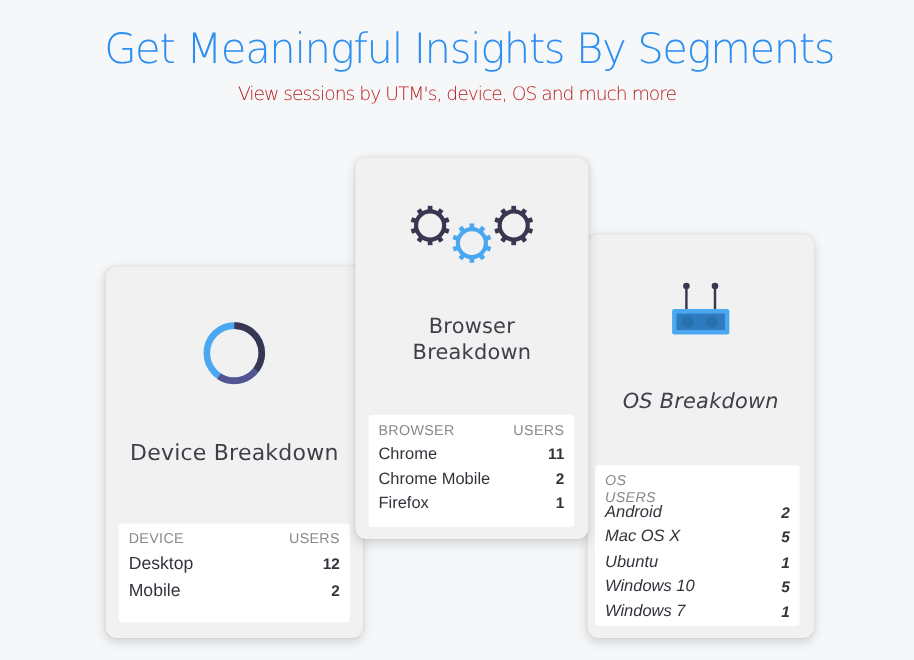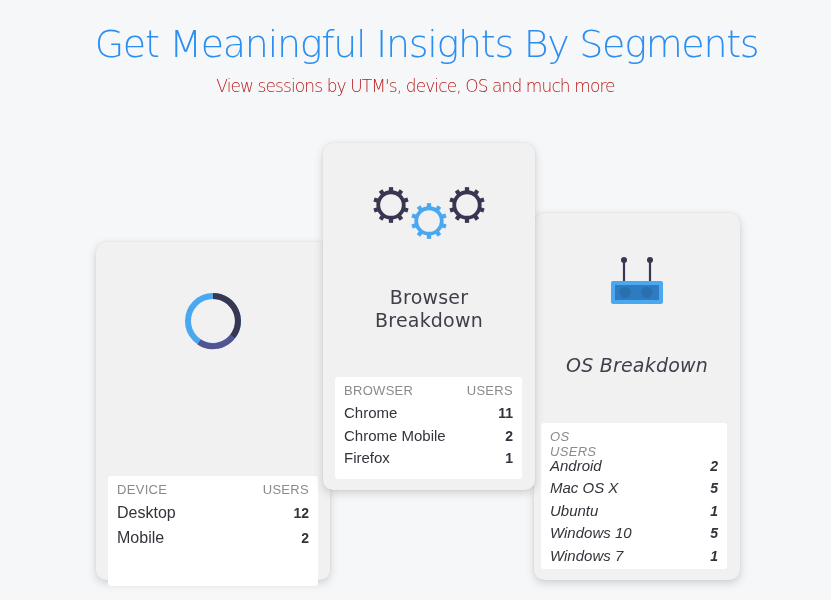--- a/index.html
+++ b/index.html
@@ -39,21 +39,21 @@
     .row { display: flex; justify-content: space-between; align-items: baseline; }
     .row.head span {
       color: #8a8a8e; font-size: 13px; letter-spacing: 0.3px;
     }
     .row.data span.name { color: #33333b; font-size: 15px; }
     .row.data span.val { color: #33333b; font-size: 14px; font-weight: bold; }
 
     #card-device { left: 96px; top: 242px; width: 234px; height: 338px; z-index: 1; }
     #card-device .icon-wrap { top: 48px; }
     #card-device .title { top: 158px; font-size: 20px; }
-    #card-device .table { left: 12px; top: 234px; width: 210px; height: 110px; }
+    #card-device .table { left: 12px; top: 234px; width: 210px; height: 90px; }
     #card-device .row.head { height: 22px; }
     #card-device .row.data { height: 25px; }
     #card-device .row.data span.name { font-size: 16px; }
 
     #card-browser { left: 323px; top: 143px; width: 212px; height: 347px; z-index: 3; }
     #card-browser .icon-wrap { top: 40px; }
     #card-browser .title { top: 143px; }
     #card-browser .table { left: 12px; top: 234px; width: 187px; height: 102px; }
     #card-browser .row.head { height: 21px; }
     #card-browser .row.data { height: 22.5px; }
@@ -72,20 +72,21 @@
 <div class="subline">View sessions by UTM's, device, OS and much more</div>
 
 <div class="card" id="card-device">
   <div class="icon-wrap">
     <svg width="62" height="62" viewBox="0 0 62 62">
       <circle cx="31" cy="31" r="25" fill="none" stroke="#4aa8f0" stroke-width="6"></circle>
       <path d="M31 6 A25 25 0 0 1 50.5 46.6" fill="none" stroke="#383650" stroke-width="6"></path>
       <path d="M50.5 46.6 A25 25 0 0 1 17 52" fill="none" stroke="#565490" stroke-width="6"></path>
     </svg>
   </div>
+  <div class="title">Device Breakdown</div>
   <div class="table">
     <div class="row head">
       <span>DEVICE</span>
       <span>USERS</span>
     </div>
     <div class="row data">
       <span class="name">Desktop</span>
       <span class="val">12</span>
     </div>
     <div class="row data">

